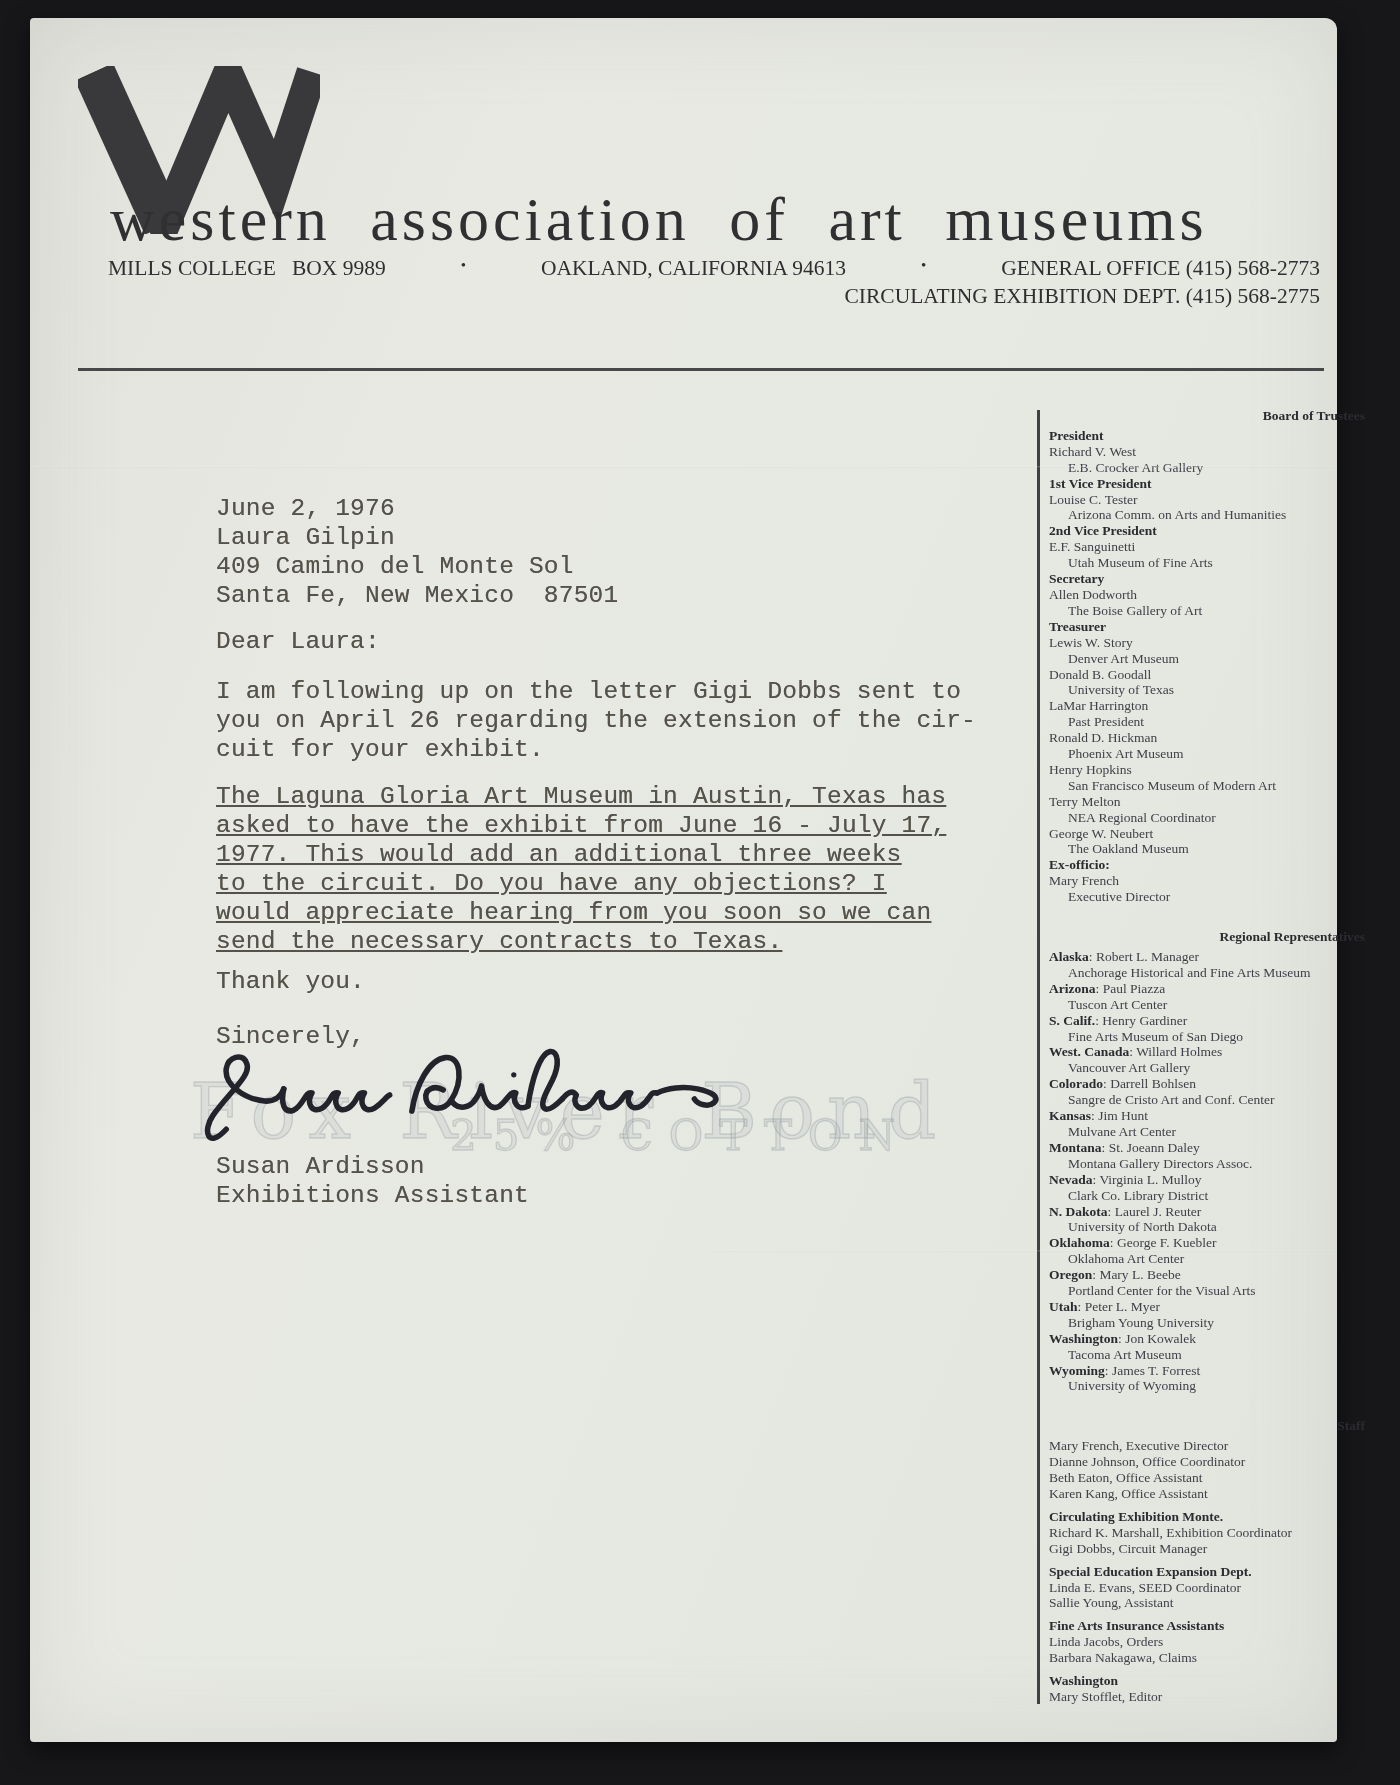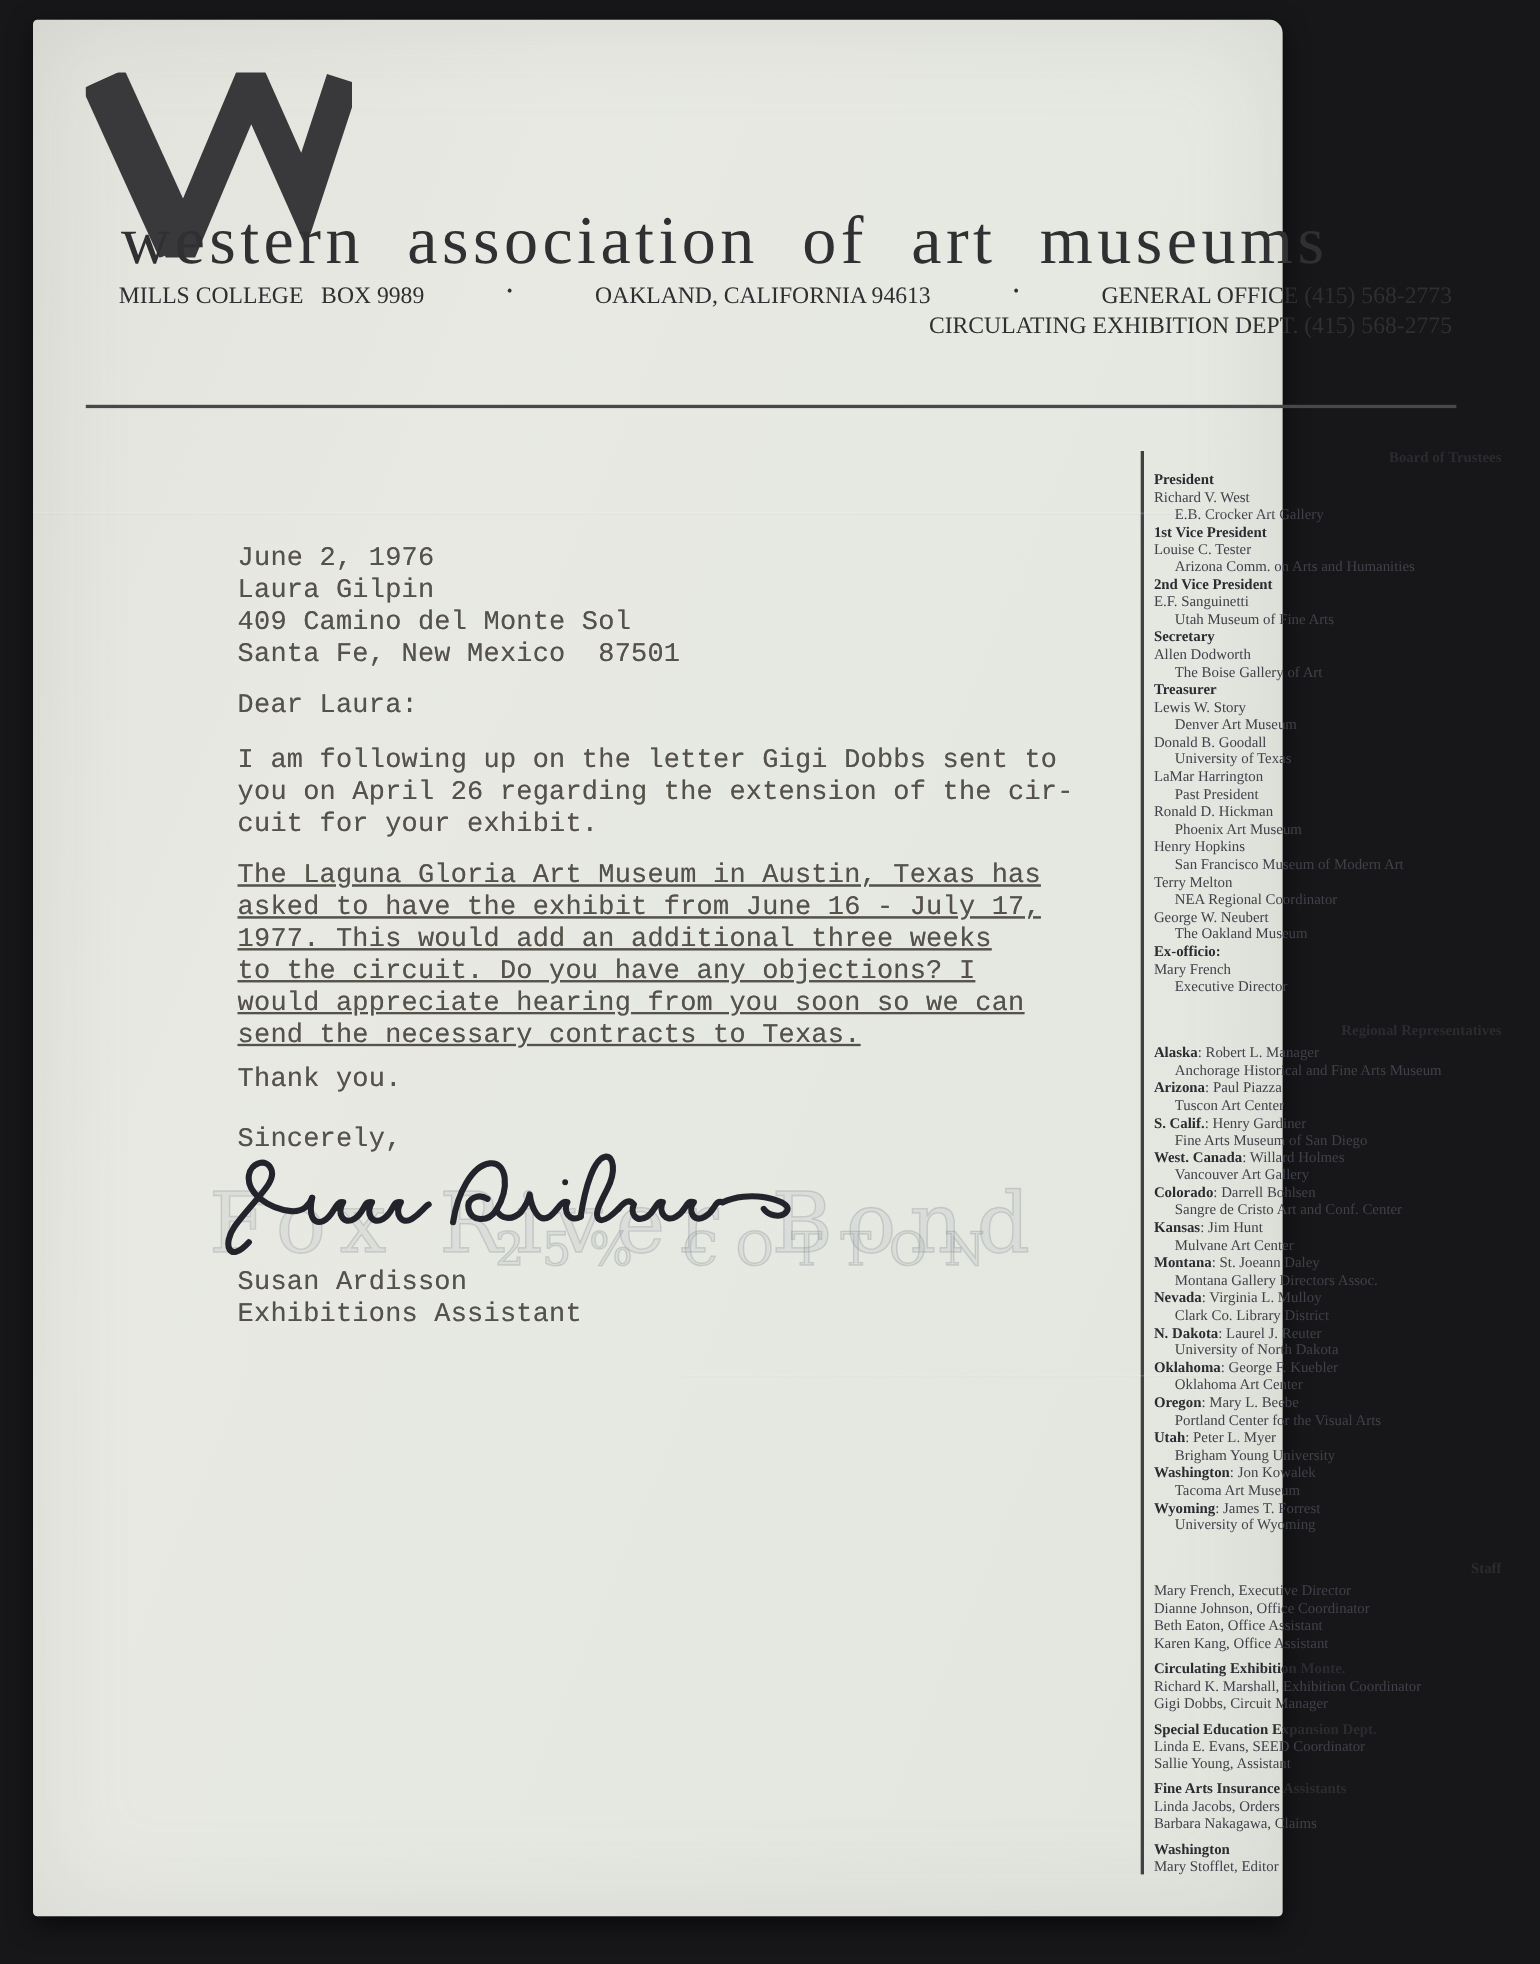--- a/index.html
+++ b/index.html
@@ -1,21 +1,21 @@
 <!DOCTYPE html>
 <html><head>
 <meta charset="utf-8">
 <style>
   html,body{margin:0;padding:0;}
   body{width:1400px;height:1785px;position:relative;background:#17171a;overflow:hidden;
        font-family:"Liberation Serif",serif;}
-  .paper{position:absolute;left:30px;top:18px;width:1136px;height:1724px;
+  .paper{position:absolute;left:30px;top:18px;width:1292px;height:1724px;
        background:linear-gradient(112deg,#e1e2dc 0%,#e8e9e3 28%,#e6e8e2 58%,#e2e4de 100%);
        border-radius:4px 12px 4px 4px;
-       box-shadow:inset 0 0 90px rgba(148,153,144,.20), 0 8px 22px rgba(0,0,0,.55);}
+       box-shadow:inset 0 0 90px rgba(148,153,144,.20), 0 8px 22px rgba(0,0,0,.55);padding-left:15px;}
   
   .logo{position:absolute;left:48px;top:48px;width:242px;height:168px;}
   .org-title{position:absolute;left:80px;top:166px;font-size:62px;color:#303032;
        letter-spacing:4px;word-spacing:20px;white-space:nowrap;}
   .info-row{position:absolute;left:78px;top:238px;width:1212px;display:flex;
        justify-content:space-between;align-items:center;font-size:21.5px;color:#2f2f31;}
   .info-row span{white-space:pre;}
   .dot{font-size:15px;position:relative;top:-3px;}
   .info-row2{position:absolute;left:78px;top:266px;width:1212px;text-align:right;
        font-size:21.5px;color:#2f2f31;white-space:pre;}

